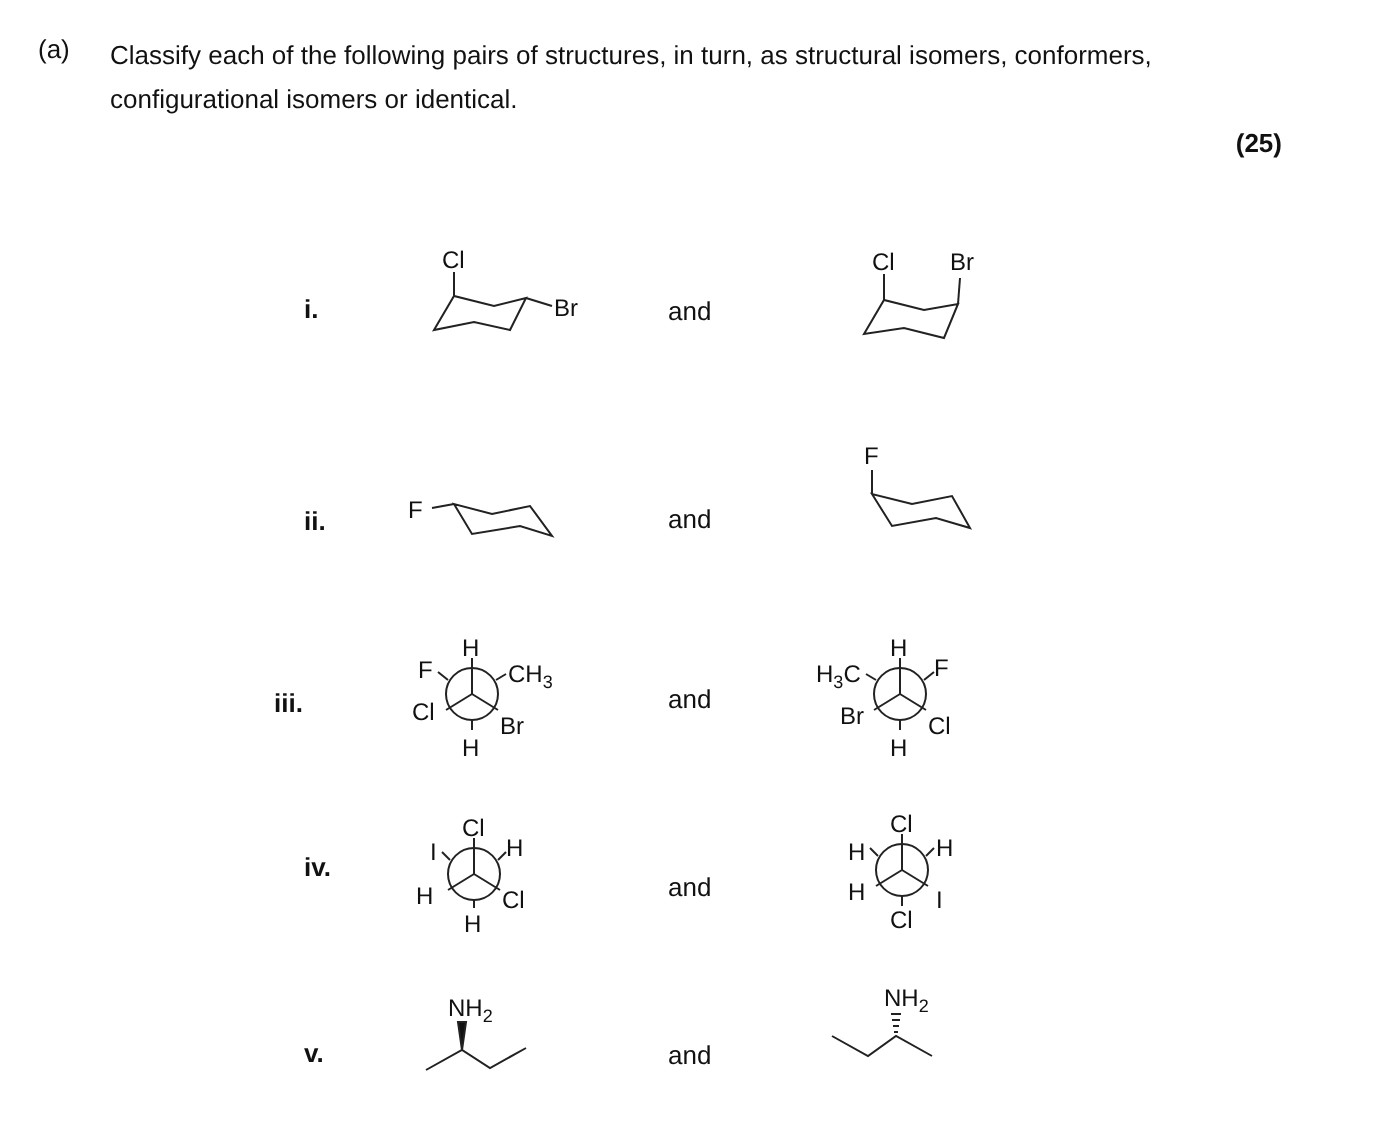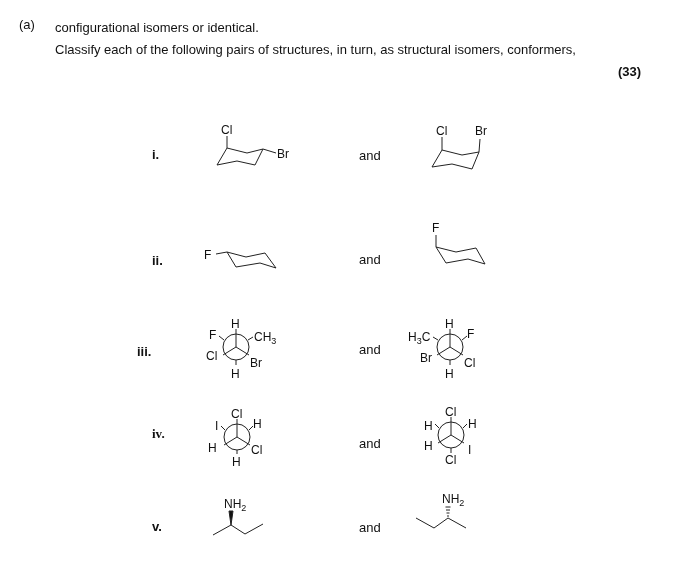--- a/index.html
+++ b/index.html
@@ -3,40 +3,40 @@
 <meta charset="utf-8">
 <style>
   html, body { margin:0; padding:0; background:#ffffff; }
   body { width:695px; height:570px; position:relative; overflow:hidden;
          font-family:"Liberation Sans", sans-serif; color:#111; }
   .abs { position:absolute; }
   .q-label { left:19px; top:17px; font-size:13px; }
   .q-text { left:55px; top:17px; font-size:13px; line-height:22px; width:600px; }
   .marks { right:54px; top:64px; font-size:13px; font-weight:bold; }
   .row-label { font-size:13px; font-weight:bold; }
-  .and-word { font-size:13px;margin-left:25px; }
+  .and-word { font-size:13px; }
   svg.mol { position:absolute; overflow:visible; }
   svg.mol text { font-family:"Liberation Sans", sans-serif; font-size:12px; fill:#111; }
   svg.mol .sub { font-size:9px; }
   svg.mol line, svg.mol polyline, svg.mol polygon, svg.mol circle { stroke:#222; stroke-width:1; fill:none; }
 </style>
 </head>
 <body>
 
 <div class="abs q-label">(a)</div>
 <div class="abs q-text">
+  <div>Classify each of the following pairs of structures, in turn, as structural isomers, conformers,</div>
   <div>configurational isomers or identical.</div>
-  <div>Classify each of the following pairs of structures, in turn, as structural isomers, conformers,</div>
 </div>
-<div class="abs marks">(33)</div>
+<div class="abs marks">(25)</div>
 
 <div class="abs row-label" style="left:152px;top:147px;">i.</div>
 <div class="abs row-label" style="left:152px;top:253px;">ii.</div>
 <div class="abs row-label" style="left:137px;top:344px;">iii.</div>
-<div class="abs row-label" style="left:152px;top:426px;font-family:Liberation Serif, serif;">iv.</div>
+<div class="abs row-label" style="left:152px;top:426px;">iv.</div>
 <div class="abs row-label" style="left:152px;top:519px;">v.</div>
 
 <div class="abs and-word" style="left:334px;top:148px;">and</div>
 <div class="abs and-word" style="left:334px;top:252px;">and</div>
 <div class="abs and-word" style="left:334px;top:342px;">and</div>
 <div class="abs and-word" style="left:334px;top:436px;">and</div>
 <div class="abs and-word" style="left:334px;top:520px;">and</div>
 
 <svg class="mol" style="left:200px;top:115px;" width="100" height="60">
   <polygon points="17,50 27,33 47,38 63,34 55,50 37,46"></polygon>

